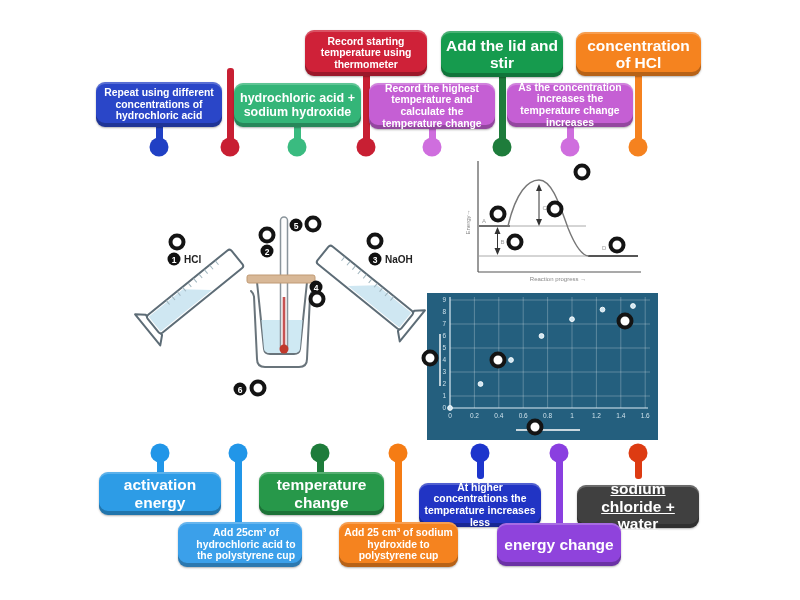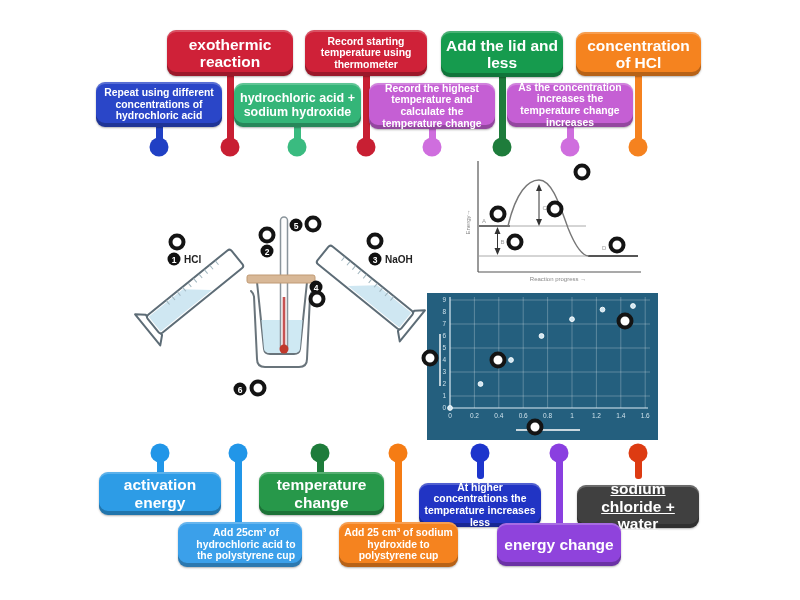--- a/index.html
+++ b/index.html
@@ -148,27 +148,26 @@
         <circle cx="602.5" cy="309.6" r="2.4" fill="#cfe6f2" stroke="#ffffff" stroke-width="0.9"></circle>
         <circle cx="633" cy="306" r="2.4" fill="#cfe6f2" stroke="#ffffff" stroke-width="0.9"></circle>
         <line x1="440" y1="334" x2="440" y2="386" stroke="#ffffff" stroke-width="1.4"></line>
         <line x1="516" y1="430" x2="580" y2="430" stroke="#ffffff" stroke-width="1.4"></line>
       </g>
   </svg>
 
   <div id="overlay-layer">
       <div class="stem" style="background: rgb(200, 31, 51); left: 226.5px; top: 68px; height: 79px;"></div>
       <div class="pin-dot" style="background: rgb(200, 31, 51); left: 230px; top: 147px;"></div>
-      <div class="ww-label size-lg" style="left: 167px; top: 30px; width: 126px; height: 46px; background: rgb(207, 33, 56);">exothermic reaction</div>
       <div class="stem" style="background: rgb(200, 31, 51); left: 362.5px; top: 68px; height: 79px;"></div>
       <div class="pin-dot" style="background: rgb(200, 31, 51); left: 366px; top: 147px;"></div>
       <div class="ww-label size-sm" style="left: 305px; top: 30px; width: 122px; height: 46px; background: rgb(207, 33, 56);">Record starting temperature using thermometer</div>
       <div class="stem" style="background: rgb(30, 124, 59); left: 498.5px; top: 69px; height: 78px;"></div>
       <div class="pin-dot" style="background: rgb(30, 124, 59); left: 502px; top: 147px;"></div>
-      <div class="ww-label size-lg" style="left: 441px; top: 31px; width: 122px; height: 46px; background: rgb(22, 155, 78);">Add the lid and less</div>
+      <div class="ww-label size-lg" style="left: 441px; top: 31px; width: 122px; height: 46px; background: rgb(22, 155, 78);">Add the lid and stir</div>
       <div class="stem" style="background: rgb(245, 130, 31); left: 634.5px; top: 68px; height: 79px;"></div>
       <div class="pin-dot" style="background: rgb(245, 130, 31); left: 638px; top: 147px;"></div>
       <div class="ww-label size-lg" style="left: 576px; top: 32px; width: 125px; height: 44px; background: rgb(245, 131, 31);">concentration of HCl</div>
       <div class="stem" style="background: rgb(32, 64, 196); left: 155.5px; top: 119px; height: 28px;"></div>
       <div class="pin-dot" style="background: rgb(32, 64, 196); left: 159px; top: 147px;"></div>
       <div class="ww-label size-sm" style="left: 96px; top: 82px; width: 126px; height: 45px; background: rgb(42, 70, 200);">Repeat using different concentrations of hydrochloric acid</div>
       <div class="stem" style="background: rgb(58, 187, 128); left: 293.5px; top: 119px; height: 28px;"></div>
       <div class="pin-dot" style="background: rgb(58, 187, 128); left: 297px; top: 147px;"></div>
       <div class="ww-label size-md" style="left: 234px; top: 83px; width: 127px; height: 44px; background: rgb(52, 181, 120);">hydrochloric acid + sodium hydroxide</div>
       <div class="stem" style="background: rgb(207, 110, 222); left: 428.5px; top: 121px; height: 26px;"></div>

